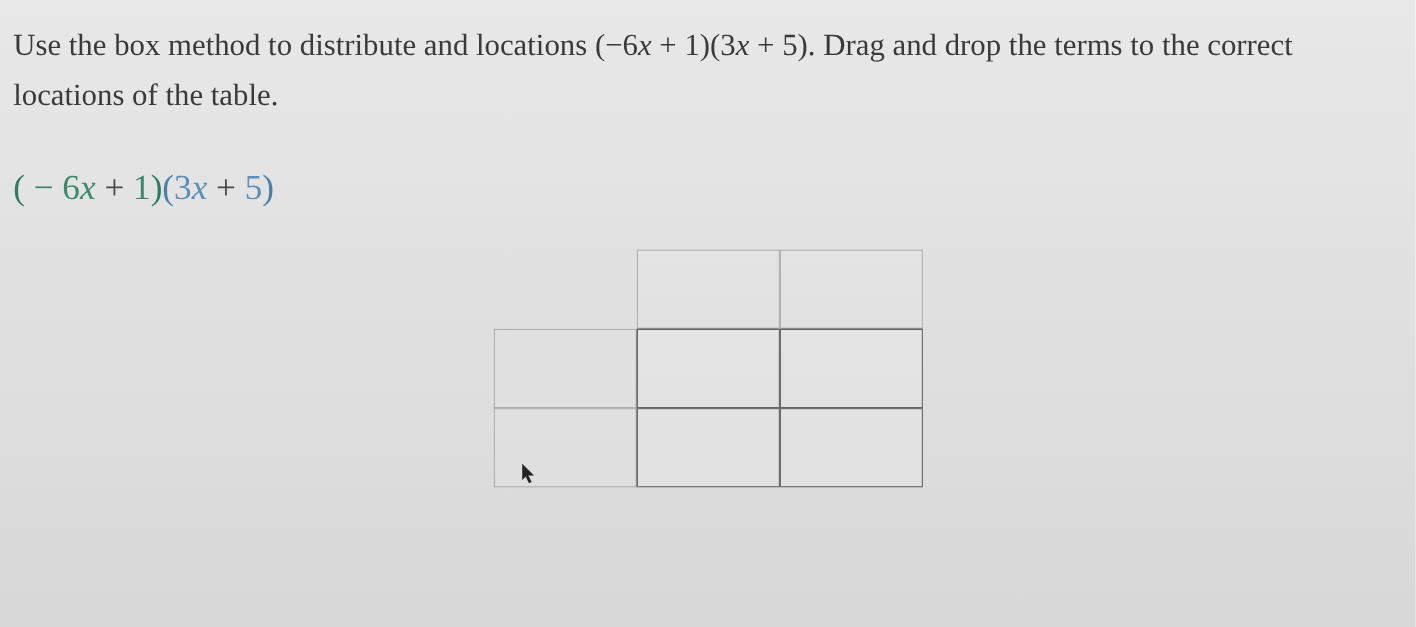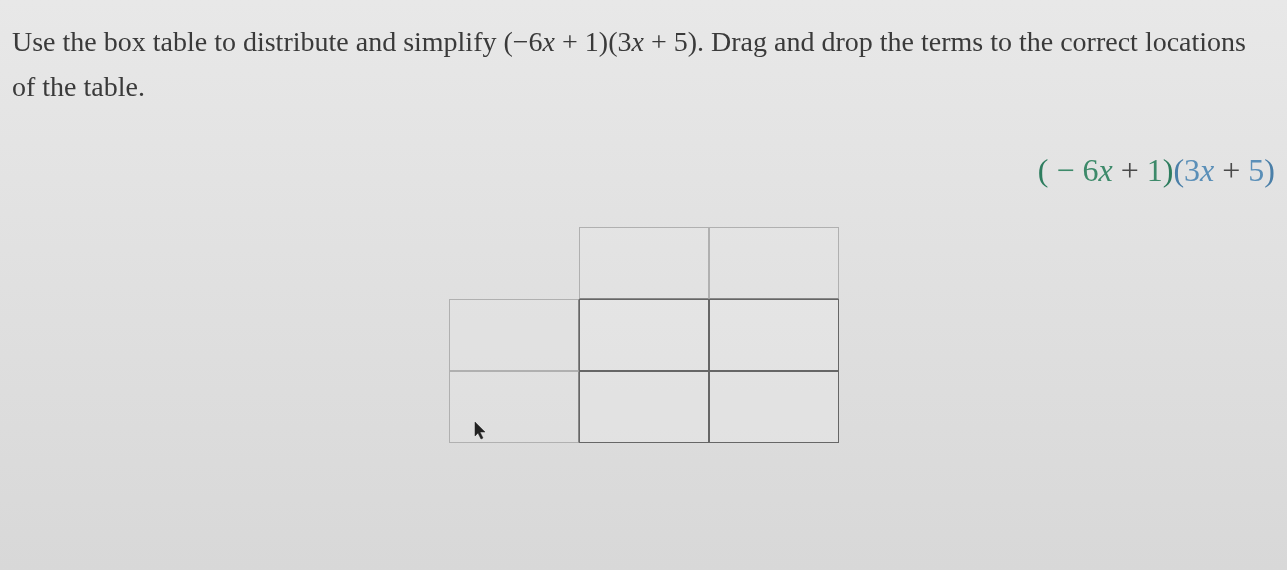--- a/index.html
+++ b/index.html
@@ -18,21 +18,21 @@
     }
     .instruction {
       font-size: 28px;
       line-height: 1.6;
       color: #3a3a3a;
     }
     .instruction .math-inline {
       font-family: Liberation Serif, serif;
     }
     .expression-display {
-      text-align: right;
+      text-align: left;
       margin-top: 42px;
       font-size: 32px;
       font-family: 'Times New Roman', serif;
     }
     .paren-green { color: #2e7d5f; }
     .term-green { color: #3d8a6a; }
     .paren-blue { color: #4a7fa8; }
     .term-blue { color: #5a8fb8; }
     .plus { color: #4a4a4a; }
     .italic-x { font-style: italic; }
@@ -75,21 +75,21 @@
       left: 462px;
       bottom: 2px;
       width: 14px;
       height: 20px;
     }
   </style>
 </head>
 <body>
 
 <div class="instruction">
-  <span>Use the box table to distribute and simplify </span><span class="math-inline">(−6<span class="italic-x">x</span> + 1)(3<span class="italic-x">x</span> + 5)</span><span>. Drag and drop the terms to the correct locations of the table.</span>
+  <span>Use the box method to distribute and locations </span><span class="math-inline">(−6<span class="italic-x">x</span> + 1)(3<span class="italic-x">x</span> + 5)</span><span>. Drag and drop the terms to the correct locations of the table.</span>
 </div>
 
 <div class="expression-display">
   <span class="paren-green">(</span><span class="term-green"> − </span><span class="term-green">6</span><span class="term-green italic-x">x</span><span class="plus"> + </span><span class="term-green">1</span><span class="paren-green">)</span><span class="paren-blue">(</span><span class="term-blue">3</span><span class="term-blue italic-x">x</span><span class="plus"> + </span><span class="term-blue">5</span><span class="paren-blue">)</span>
 </div>
 
 <div class="table-area">
   <div class="box-table">
     <div class="cell cell-blank-top-left"></div>
     <div class="cell cell-header-top"></div>

